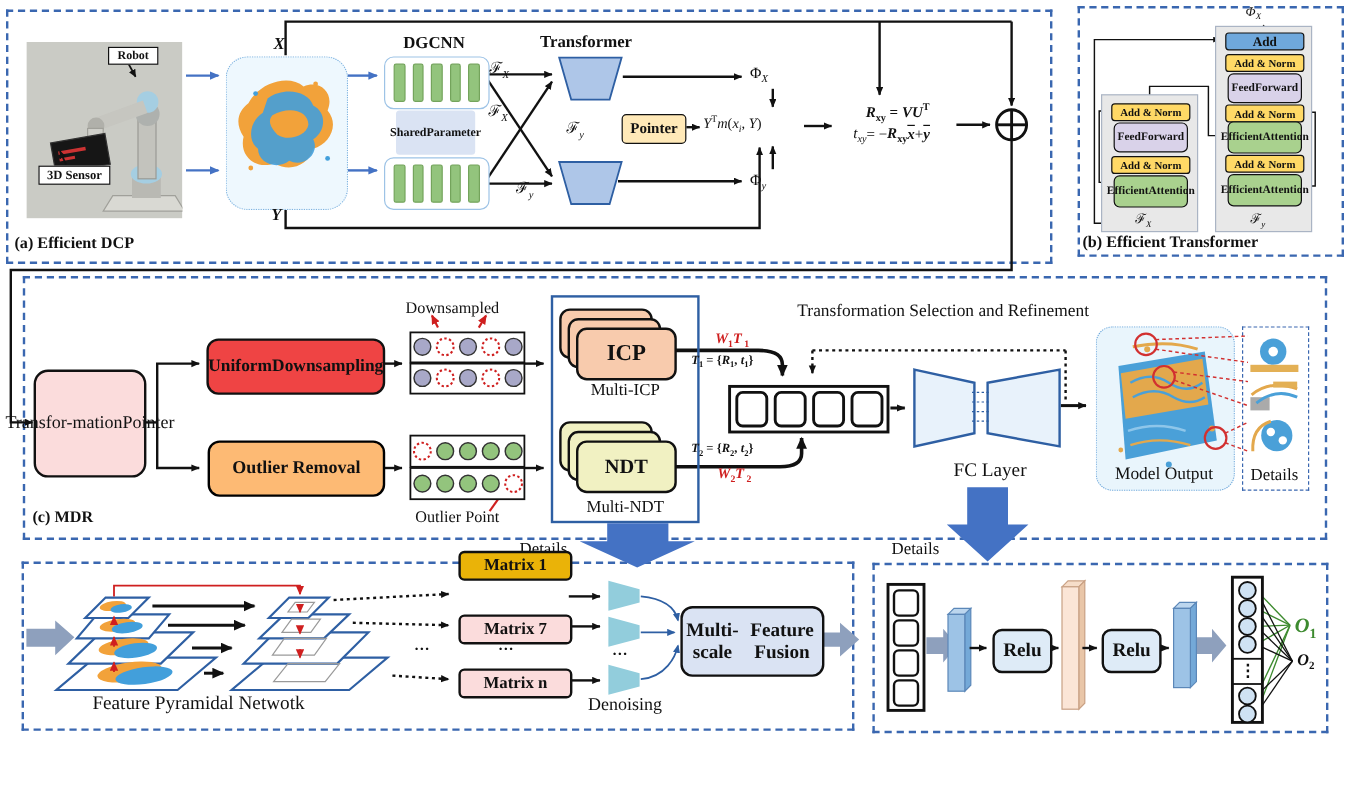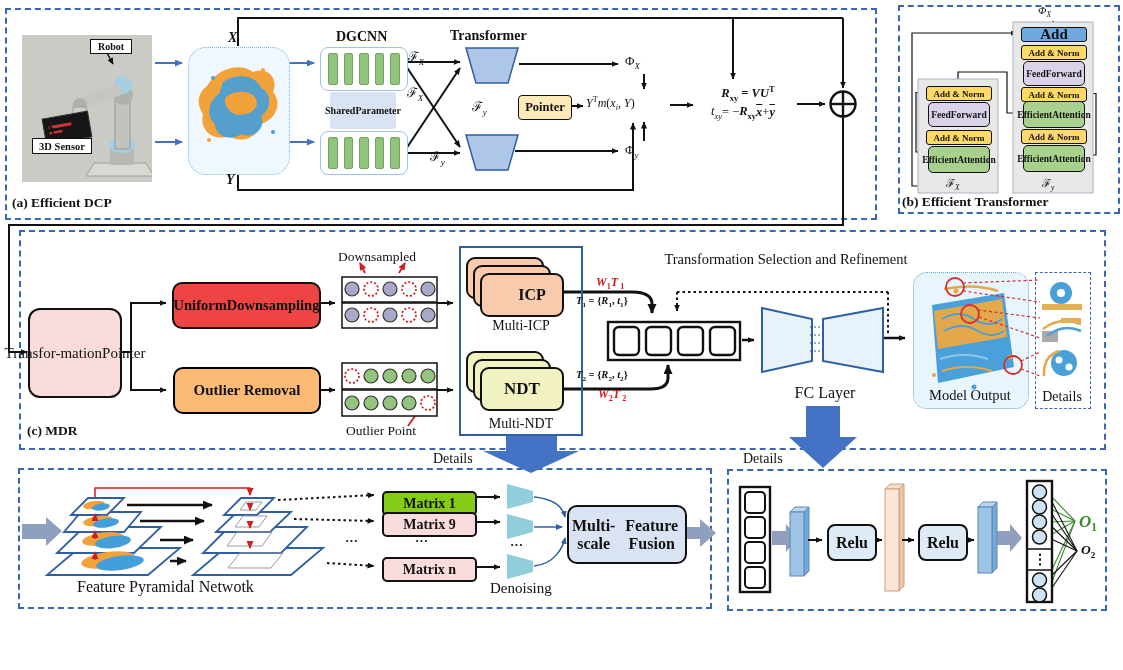--- a/index.html
+++ b/index.html
@@ -400,21 +400,21 @@
   <div class="lbl" style="left:625px;top:143px;font-size:13px;z-index:2">Φ<sub><i>y</i></sub></div>
   <div class="abs ctr" style="left:518px;top:95px;width:52px;height:23px;background:#ffe9b8;border:1.5px solid #111;border-radius:4px;font-weight:bold;font-size:12.5px;z-index:2">Pointer</div>
   <div class="lbl" style="left:586px;top:96px;font-size:12px;z-index:2"><i>Y</i><sup>T</sup><i>m</i>(<i>x<sub>i</sub></i>, <i>Y</i>)</div>
   <div class="lbl ctr" style="left:696px;top:85px;width:104px;font-size:12.5px;z-index:2">
       <b><i>R</i><sub>xy</sub> = <i>VU</i><sup>T</sup></b>
     </div>
   <div class="lbl ctr" style="left:682px;top:105px;width:122px;font-size:12.5px;z-index:2"><i>t<sub>xy</sub></i> = −<b><i>R</i><sub>xy</sub></b><span class="ov"><b><i>x</i></b></span> + <span class="ov"><b><i>y</i></b></span></div>
   <div class="lbl b" style="left:12px;top:196px;font-size:13.5px;z-index:2">(a) Efficient DCP</div>
 
   <div class="lbl" style="left:1038px;top:5px;font-size:11px;z-index:2"><i>Φ<sub>X</sub></i></div>
-  <div class="abs ctr" style="left:1021px;top:27px;width:64px;height:13px;background:#6fa8dc;border:1.2px solid #111;border-radius:3px;font-weight:bold;font-size:15px;z-index:2">Add</div>
+  <div class="abs ctr" style="left:1021px;top:27px;width:64px;height:13px;background:#6fa8dc;border:1.2px solid #111;border-radius:3px;font-weight:bold;font-size:11px;z-index:2">Add</div>
   <div class="anorm" style="left:1021px;top:45px;width:64px;height:13px;z-index:2">Add &amp; Norm</div>
   <div class="abs col" style="left:1023px;top:61px;width:60px;height:23px;background:#d9d2e9;border:1.2px solid #111;border-radius:5px;font-size:9.5px;font-weight:bold;z-index:2">
     <div>Feed</div>
       <div>Forward</div>
   </div>
   <div class="anorm" style="left:1021px;top:87px;width:64px;height:13px;z-index:2">Add &amp; Norm</div>
   <div class="abs col" style="left:1023px;top:101px;width:60px;height:25px;background:#a9d18e;border:1.2px solid #111;border-radius:5px;font-size:9.5px;font-weight:bold;z-index:2">
     <div>Efficient</div>
       <div>Attention</div>
   </div>
@@ -443,21 +443,21 @@
     <div>Pointer</div>
   </div>
   <div class="abs col" style="left:172px;top:282px;width:145px;height:43px;background:#ef4444;border:2px solid #111;border-radius:10px;font-size:14.5px;font-weight:bold;z-index:2">
     <div>Uniform</div>
     <div>Downsampling</div>
   </div>
   <div class="abs ctr" style="left:173px;top:367px;width:144px;height:43px;background:#fdba74;border:2px solid #000000;border-radius:10px;font-size:15px;font-weight:bold;z-index:2">Outlier Removal</div>
   <div class="lbl" style="left:338px;top:250px;font-size:13.5px;z-index:2">Downsampled</div>
   <div class="lbl" style="left:346px;top:424px;font-size:13.5px;z-index:2">Outlier Point</div>
 
-  <div class="abs ctr b" style="left:481px;top:274px;width:102px;height:42px;font-size:16px;z-index:2">ICP</div>
+  <div class="abs ctr b" style="left:481px;top:274px;width:82px;height:42px;font-size:19px;z-index:2">ICP</div>
   <div class="lbl ctr" style="left:468px;top:318px;width:106px;font-size:14px;z-index:2">Multi-ICP</div>
   <div class="abs ctr b" style="left:481px;top:368px;width:82px;height:42px;font-size:17px;z-index:2">NDT</div>
   <div class="lbl ctr" style="left:466px;top:416px;width:110px;font-size:14px;z-index:2">Multi-NDT</div>
 
   <div class="lbl" style="left:596px;top:276px;font-size:12px;color:#cf1f1f;z-index:2"><b><i>W</i><sub>1</sub><i>T</i><sub> 1</sub></b></div>
   <div class="lbl" style="left:576px;top:295px;font-size:10.5px;z-index:2"><b><i>T</i><sub>1</sub> = {<i>R</i><sub>1</sub>, <i>t</i><sub>1</sub>}</b></div>
   <div class="lbl" style="left:576px;top:369px;font-size:10.5px;z-index:2"><b><i>T</i><sub>2</sub> = {<i>R</i><sub>2</sub>, <i>t</i><sub>2</sub>}</b></div>
   <div class="lbl" style="left:598px;top:388px;font-size:12px;color:#cf1f1f;z-index:2"><b><i>W</i><sub>2</sub><i>T</i><sub> 2</sub></b></div>
 
   <div class="lbl ctr" style="left:638px;top:252px;width:296px;font-size:14.5px;z-index:2">Transformation Selection and Refinement</div>
@@ -504,22 +504,22 @@
         <circle cx="18" cy="12" r="3.5" fill="#fff"></circle>
         <circle cx="28" cy="19" r="3.5" fill="#fff"></circle>
         <path d="M3,28 Q2,8 18,3" stroke="#e3a84c" stroke-width="2.5" fill="none"></path>
       </svg>
   </div>
   <div class="lbl ctr" style="left:1037px;top:389px;width:50px;font-size:14px;z-index:2">Details</div>
   <div class="lbl b" style="left:27px;top:424px;font-size:13.5px;z-index:2">(c) MDR</div>
 
   <div class="lbl" style="left:77px;top:578px;font-size:16px;z-index:2">Feature Pyramidal Netwotk</div>
   <div class="lbl b" style="left:345px;top:534px;font-size:13px;z-index:2">···</div>
-  <div class="abs ctr b" style="left:382px;top:491px;width:91px;height:21px;background:#84cc16;border:2px solid #111;border-radius:5px;font-size:14px;z-index:2">Matrix 1</div>
-  <div class="abs ctr b" style="left:382px;top:512px;width:91px;height:21px;background:#fbdcdc;border:2px solid #111;border-radius:5px;font-size:14px;z-index:2">Matrix 9</div>
+  <div class="abs ctr b" style="left:382px;top:459px;width:91px;height:21px;background:#eab308;border:2px solid #111;border-radius:5px;font-size:14px;z-index:2">Matrix 1</div>
+  <div class="abs ctr b" style="left:382px;top:512px;width:91px;height:21px;background:#fbdcdc;border:2px solid #111;border-radius:5px;font-size:14px;z-index:2">Matrix 7</div>
   <div class="lbl b" style="left:415px;top:534px;font-size:13px;z-index:2">···</div>
   <div class="abs ctr b" style="left:382px;top:557px;width:91px;height:21px;background:#fbdcdc;border:2px solid #111;border-radius:5px;font-size:14px;z-index:2">Matrix n</div>
   <div class="lbl b" style="left:510px;top:538px;font-size:13px;z-index:2">···</div>
   <div class="lbl" style="left:490px;top:580px;font-size:15px;z-index:2">Denoising</div>
   <div class="abs col" style="left:567px;top:505px;width:116px;height:55px;background:#dae3f3;border:2.5px solid #111;border-radius:10px;font-size:16px;font-weight:bold;z-index:2">
     <div>Multi-scale</div>
     <div>Feature Fusion</div>
   </div>
 
   <div class="abs ctr b" style="left:827px;top:524px;width:46px;height:33px;background:#deebf7;border:2px solid #111;border-radius:8px;font-size:16px;z-index:2">Relu</div>

